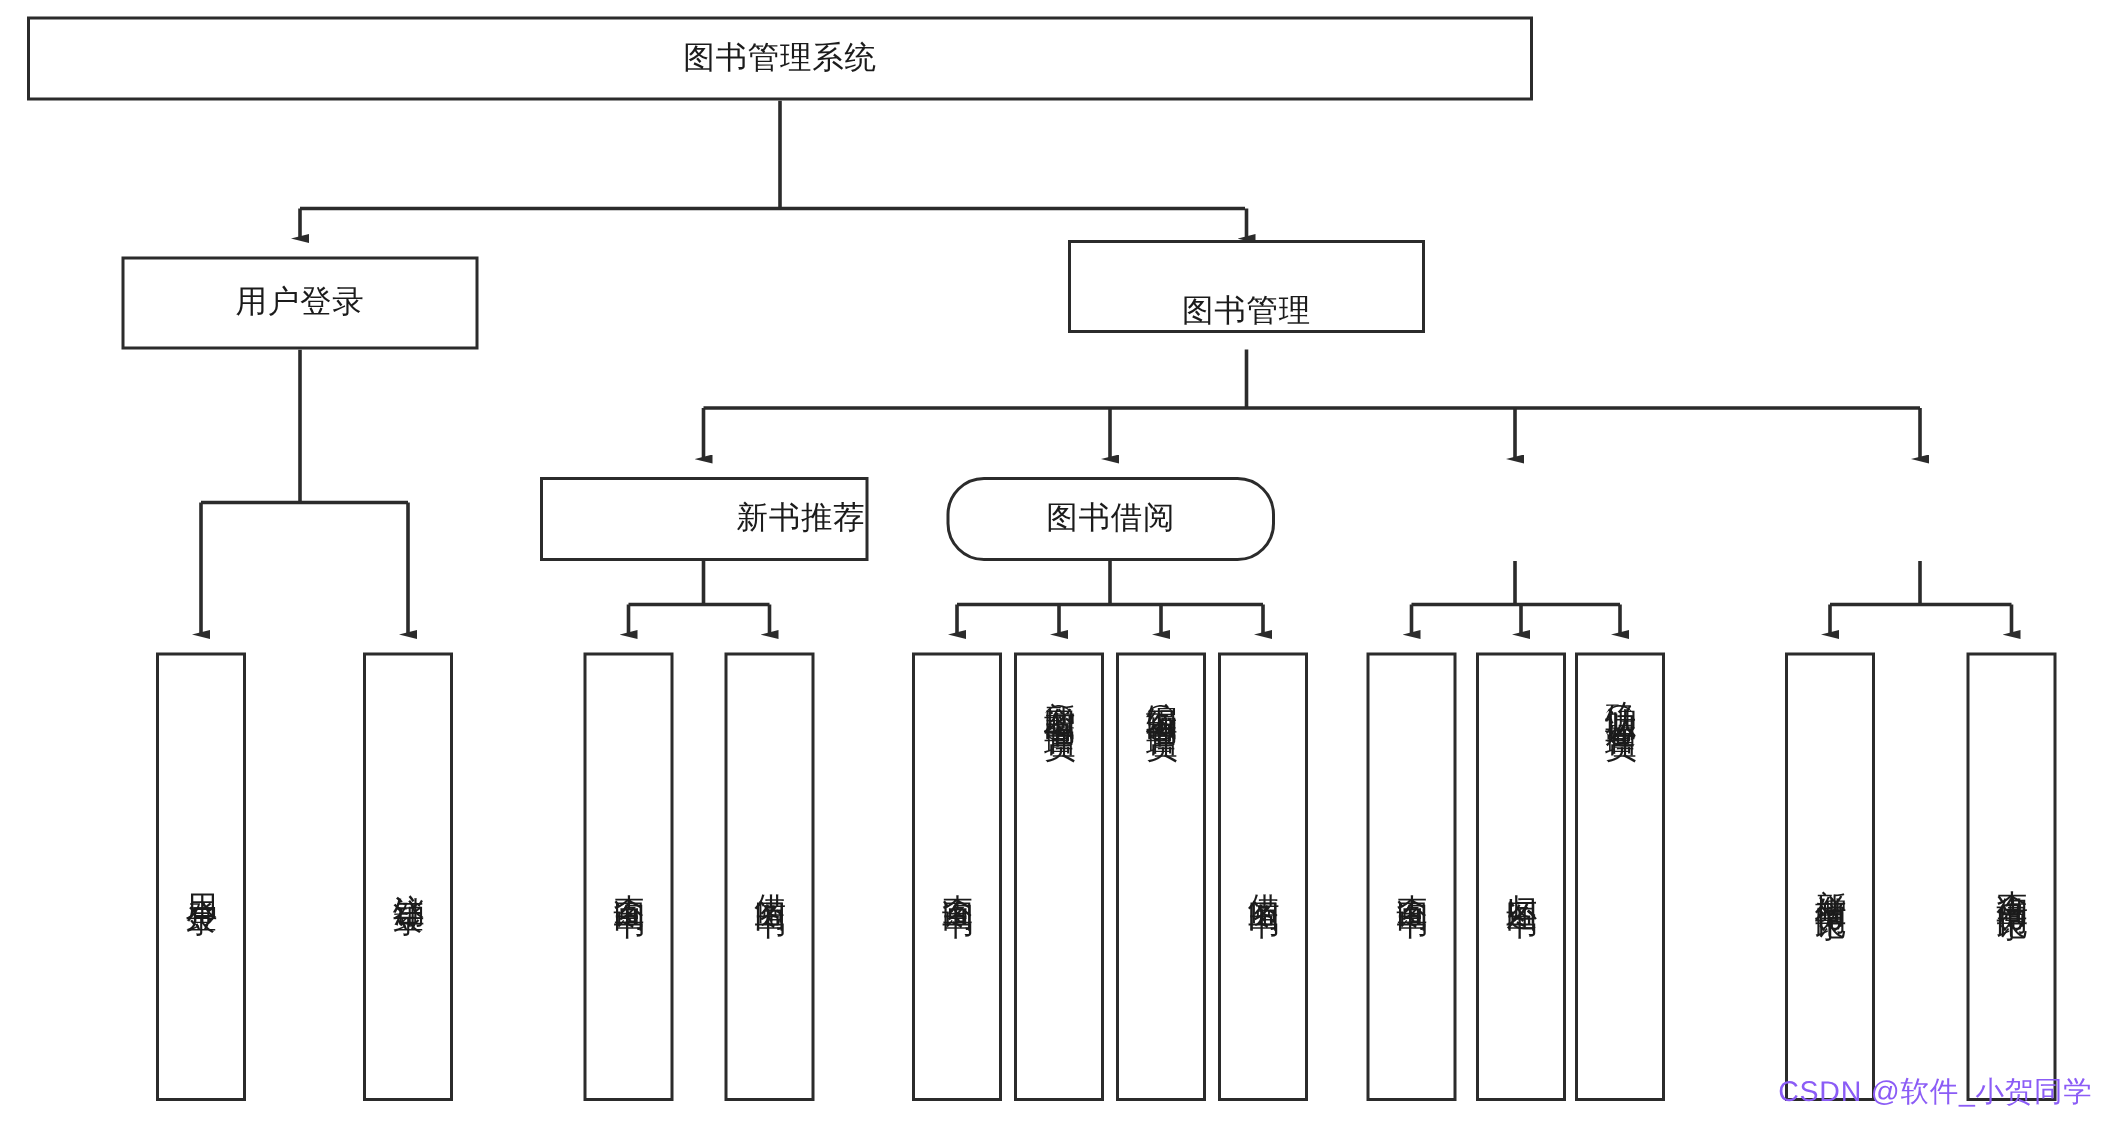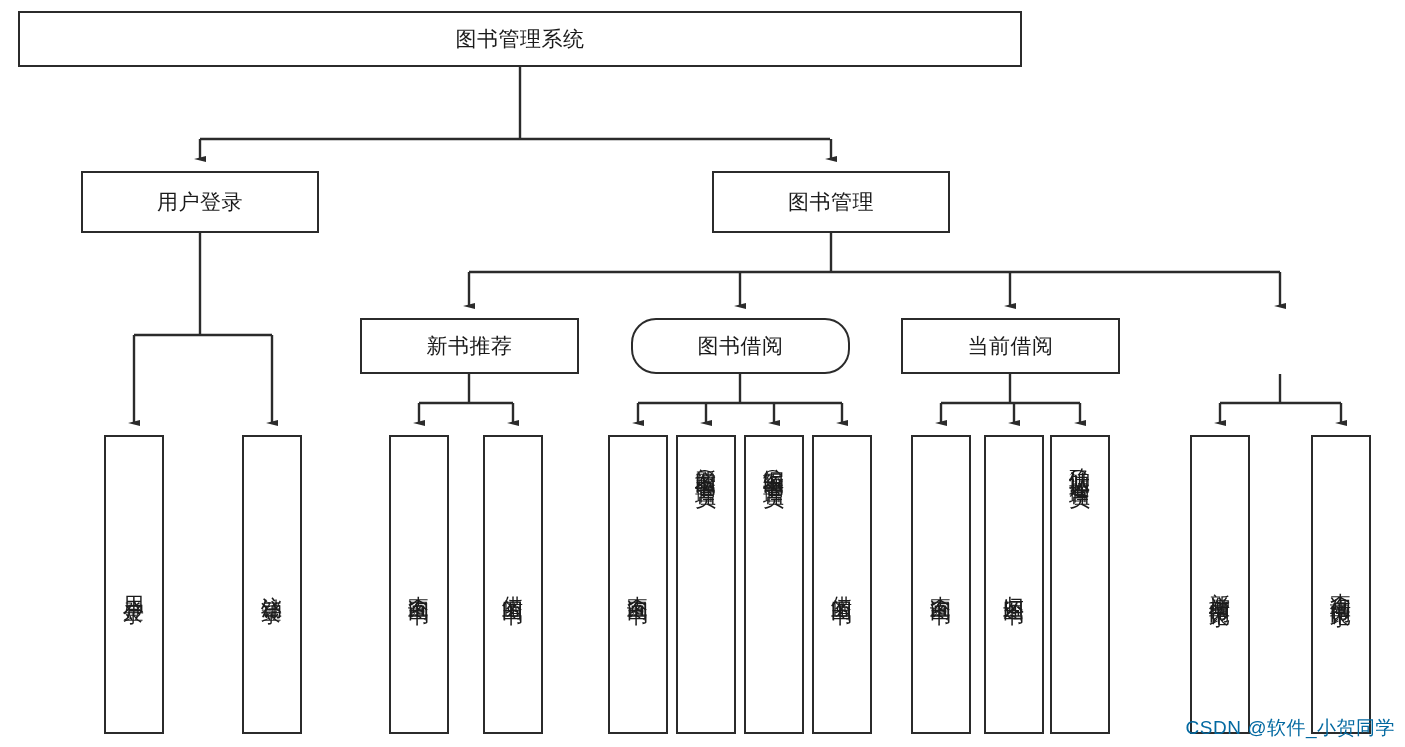--- a/index.html
+++ b/index.html
@@ -37,21 +37,21 @@
     font-size:21px;
   }
   .node.vert.mid{
     align-items:center;
     padding-top:0;
   }
   #watermark{
     position:absolute;
     right:10px;
     bottom:6px;
-    color:#0369a1;
+    color:#8b5cf6;
     font-size:19px;
     letter-spacing:0.5px;
     white-space:nowrap;
     user-select:none;
   }
 </style>
 </head>
 <body>
 
 <div id="stage">
@@ -106,32 +106,29 @@
     </g>
   </svg>
 
   <div class="node" id="n-root" style="left: 18px; top: 11px; width: 1004px; height: 56px;">
     <span class="lbl">图书管理系统</span>
   </div>
 
   <div class="node" id="n-l2-0" style="left: 81px; top: 171px; width: 238px; height: 62px;">
     <span class="lbl">用户登录</span>
   </div>
-  <div class="node" id="n-l2-1" style="left: 712px; top: 171px; width: 238px; height: 62px;">
+  <div class="node" id="n-l2-1" style="left: 712px; top: 160px; width: 238px; height: 62px; align-items: flex-end;">
     <span class="lbl">图书管理</span>
   </div>
 
-  <div class="node" id="n-l3-0" style="left: 360px; top: 318px; width: 219px; height: 56px;">
+  <div class="node" id="n-l3-0" style="left: 360px; top: 318px; width: 219px; height: 56px; justify-content: flex-end;">
     <span class="lbl">新书推荐</span>
   </div>
   <div class="node" id="n-l3-1" style="left: 631px; top: 318px; width: 219px; height: 56px; border-radius: 25px;">
     <span class="lbl">图书借阅</span>
-  </div>
-  <div class="node" id="n-l3-2" style="left: 901px; top: 318px; width: 219px; height: 56px;">
-    <span class="lbl">当前借阅</span>
   </div>
 
   <div class="node vert mid" id="n-lf-0" style="left: 104px; top: 435px; width: 60px; height: 299px;">
     <span class="lbl">用户登录</span>
   </div>
   <div class="node vert mid" id="n-lf-1" style="left: 242px; top: 435px; width: 60px; height: 299px;">
     <span class="lbl">注销登录</span>
   </div>
   <div class="node vert mid" id="n-lf-2" style="left: 389px; top: 435px; width: 60px; height: 299px;">
     <span class="lbl">查询图书</span>

